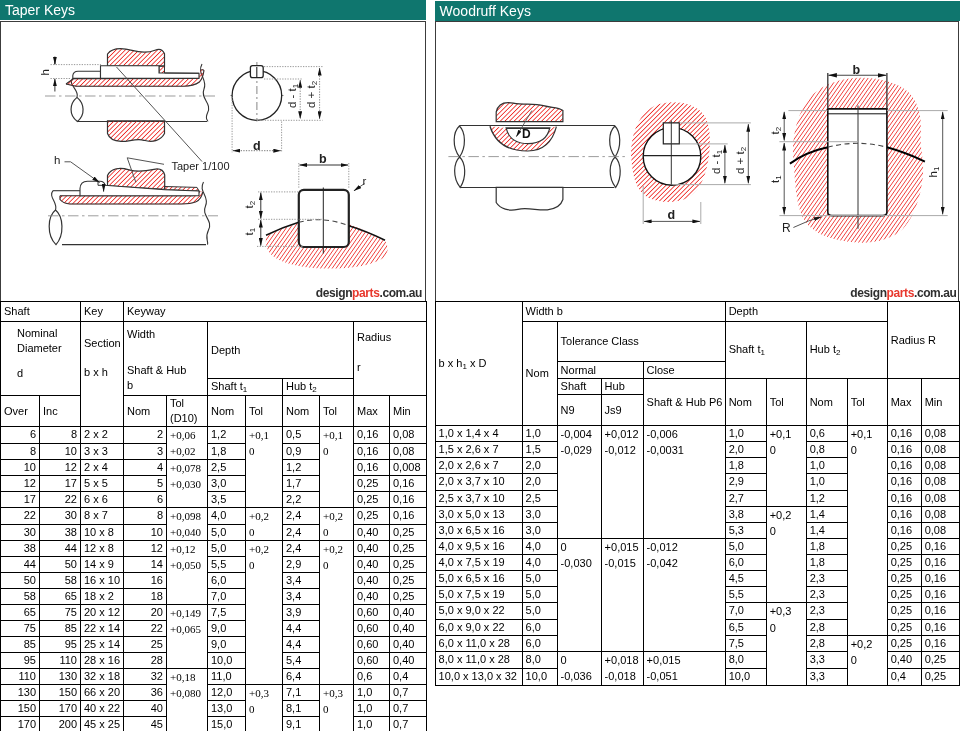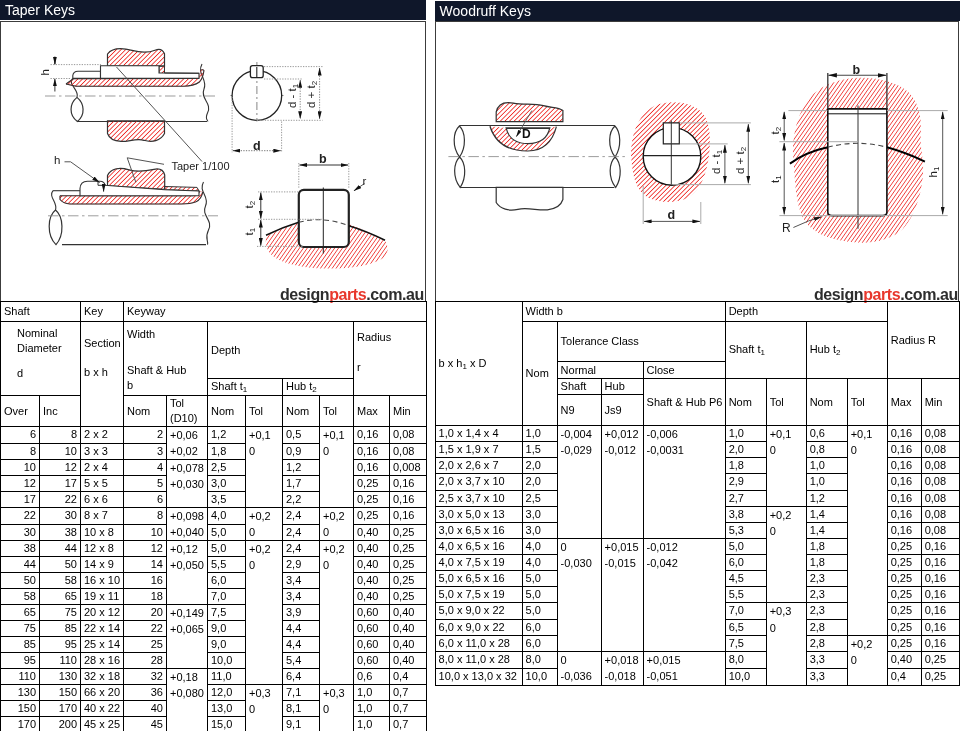--- a/index.html
+++ b/index.html
@@ -1,25 +1,25 @@
 <!DOCTYPE html>
 <html><head>
 <meta charset="utf-8">
 <style>
 html,body{margin:0;padding:0;background:#fff;}
 body{width:960px;height:731px;position:relative;font-family:"Liberation Sans",sans-serif;overflow:hidden;}
-.bar{position:absolute;height:20px;background:#0f172a;color:#fff;font-size:14px;line-height:20px;padding-left:5px;box-sizing:border-box;}
+.bar{position:absolute;height:20px;background:#0f766e;color:#fff;font-size:14px;line-height:20px;padding-left:5px;box-sizing:border-box;}
 .dbox{position:absolute;background:#fff;border:1px solid #3c3c3c;box-sizing:border-box;}
 table{border-collapse:collapse;table-layout:fixed;position:absolute;font-family:"Liberation Sans",sans-serif;}
 td{border:1px solid #000;font-size:11px;color:#000;padding:0 0 0 3px;overflow:hidden;white-space:nowrap;vertical-align:middle;line-height:15px;}
 td.r{text-align:right;padding:0 3px 0 0;}
-td.top{vertical-align:top;line-height:16px;}
+td.top{vertical-align:top;line-height:16px;font-family:Liberation Serif, serif;}
 td.top2{vertical-align:top;line-height:16.2px;}
 sub{font-size:8px;vertical-align:baseline;position:relative;top:2px;}
-.logo{position:absolute;font-size:16px;font-weight:bold;color:#2e2e2e;letter-spacing:-0.4px;}
+.logo{position:absolute;font-size:12px;font-weight:bold;color:#2e2e2e;letter-spacing:-0.4px;}
 .logo .red{color:#e8372c;}
 </style>
 </head>
 <body>
 
 <div class="bar" style="left:0;top:1;width:426px;">Taper Keys</div>
 <div class="dbox" style="left:0;top:21px;width:426px;height:281px;"></div>
 <svg style="position:absolute;left:0;top:21px;" width="426" height="280" viewBox="0 21 426 280">
 <defs>
 <pattern id="hp" width="3.25" height="3.25" patternUnits="userSpaceOnUse" patternTransform="rotate(45)">
@@ -293,21 +293,21 @@
         <td>16 x 10</td>
         <td class="r">16</td>
         <td>6,0</td>
         <td>3,4</td>
         <td>0,40</td>
         <td>0,25</td>
       </tr>
 <tr>
         <td class="r">58</td>
         <td class="r">65</td>
-        <td>19 x 11</td>
+        <td>18 x 2</td>
         <td class="r">18</td>
         <td>7,0</td>
         <td>3,4</td>
         <td>0,40</td>
         <td>0,25</td>
       </tr>
 <tr>
         <td class="r">65</td>
         <td class="r">75</td>
         <td>20 x 12</td>
@@ -527,21 +527,21 @@
         <td rowspan="7" class="top2">+0,012<br>-0,012</td>
         <td rowspan="7" class="top2">-0,006<br>-0,0031</td>
         <td>1,0</td>
         <td rowspan="5" class="top2">+0,1<br>0</td>
         <td>0,6</td>
         <td rowspan="13" class="top2">+0,1<br>0</td>
         <td>0,16</td>
         <td>0,08</td>
       </tr>
 <tr>
-        <td>1,5 x 1,9 x 7</td>
+        <td>1,5 x 2,6 x 7</td>
         <td>1,5</td>
         <td>2,0</td>
         <td>0,8</td>
         <td>0,16</td>
         <td>0,08</td>
       </tr>
 <tr>
         <td>2,0 x 2,6 x 7</td>
         <td>2,0</td>
         <td>1,8</td>
@@ -576,21 +576,21 @@
       </tr>
 <tr>
         <td>3,0 x 6,5 x 16</td>
         <td>3,0</td>
         <td>5,3</td>
         <td>1,4</td>
         <td>0,16</td>
         <td>0,08</td>
       </tr>
 <tr>
-        <td>4,0 x 6,5 x 16</td>
+        <td>4,0 x 9,5 x 16</td>
         <td>4,0</td>
         <td rowspan="7" class="top2">0<br>-0,030</td>
         <td rowspan="7" class="top2">+0,015<br>-0,015</td>
         <td rowspan="7" class="top2">-0,012<br>-0,042</td>
         <td>5,0</td>
         <td>1,8</td>
         <td>0,25</td>
         <td>0,16</td>
       </tr>
 <tr>

